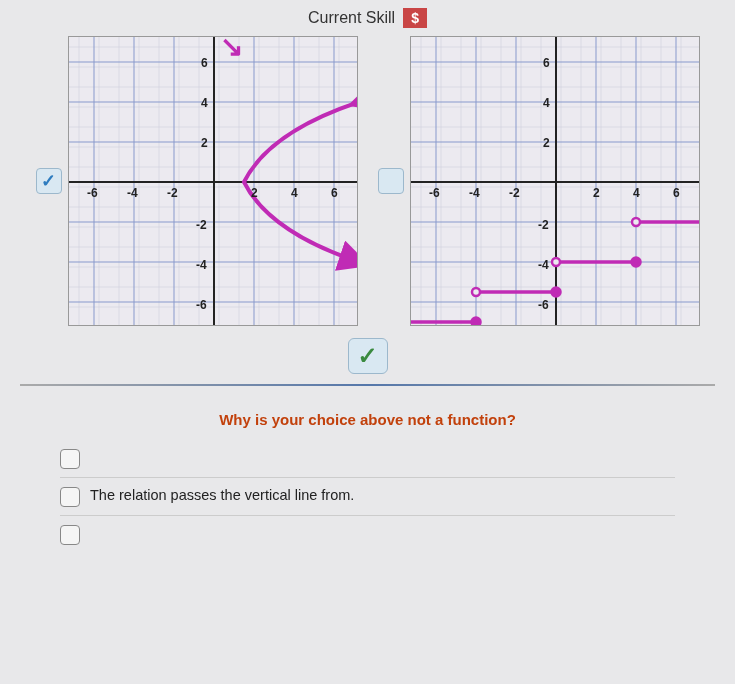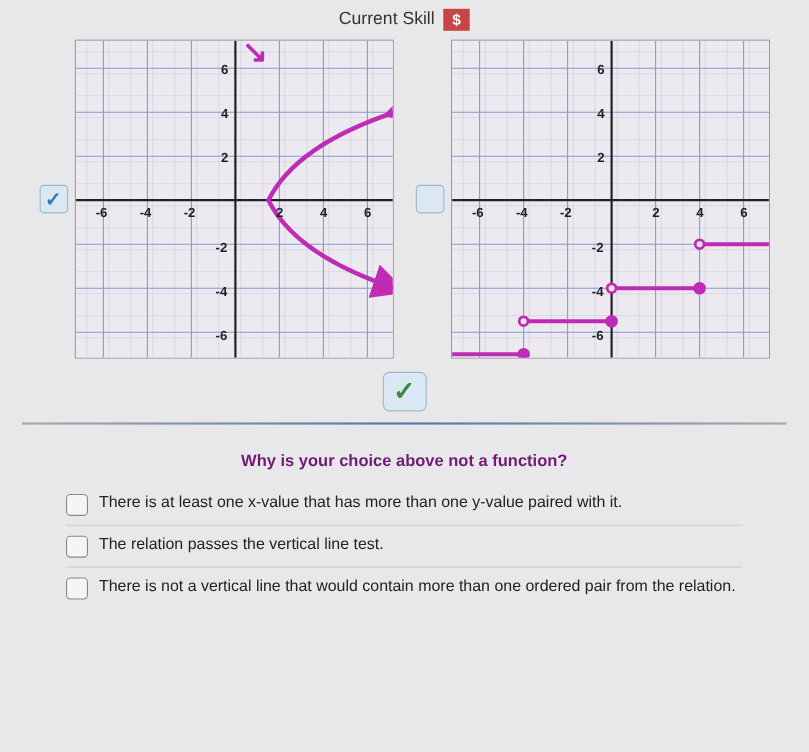--- a/index.html
+++ b/index.html
@@ -84,21 +84,21 @@
       background: linear-gradient(to right, #aaa, #5577aa, #aaa);
       margin: 10px 20px;
     }
     .question-section {
       padding: 15px 60px 10px;
     }
     .question-title {
       text-align: center;
       font-size: 15px;
       font-weight: bold;
-      color: #701a75;
+      color: #c2410c;
       margin-bottom: 12px;
     }
     .option {
       display: flex;
       align-items: flex-start;
       gap: 10px;
       padding: 8px 0;
       border-bottom: 1px solid #ccc;
     }
     .option:last-child { border-bottom: none; }
@@ -303,23 +303,21 @@
   </div>
 </div>
 
 <div class="divider"></div>
 
 <div class="question-section">
   <div class="question-title">Why is your choice above not a function?</div>
 
   <div class="option">
     <div class="checkbox"></div>
-    <div class="option-text">There is at least one x-value that has more than one y-value paired with it.</div>
   </div>
   <div class="option">
     <div class="checkbox"></div>
-    <div class="option-text">The relation passes the vertical line test.</div>
+    <div class="option-text">The relation passes the vertical line from.</div>
   </div>
   <div class="option">
     <div class="checkbox"></div>
-    <div class="option-text">There is not a vertical line that would contain more than one ordered pair from the relation.</div>
   </div>
 </div>
 
 </body></html>

